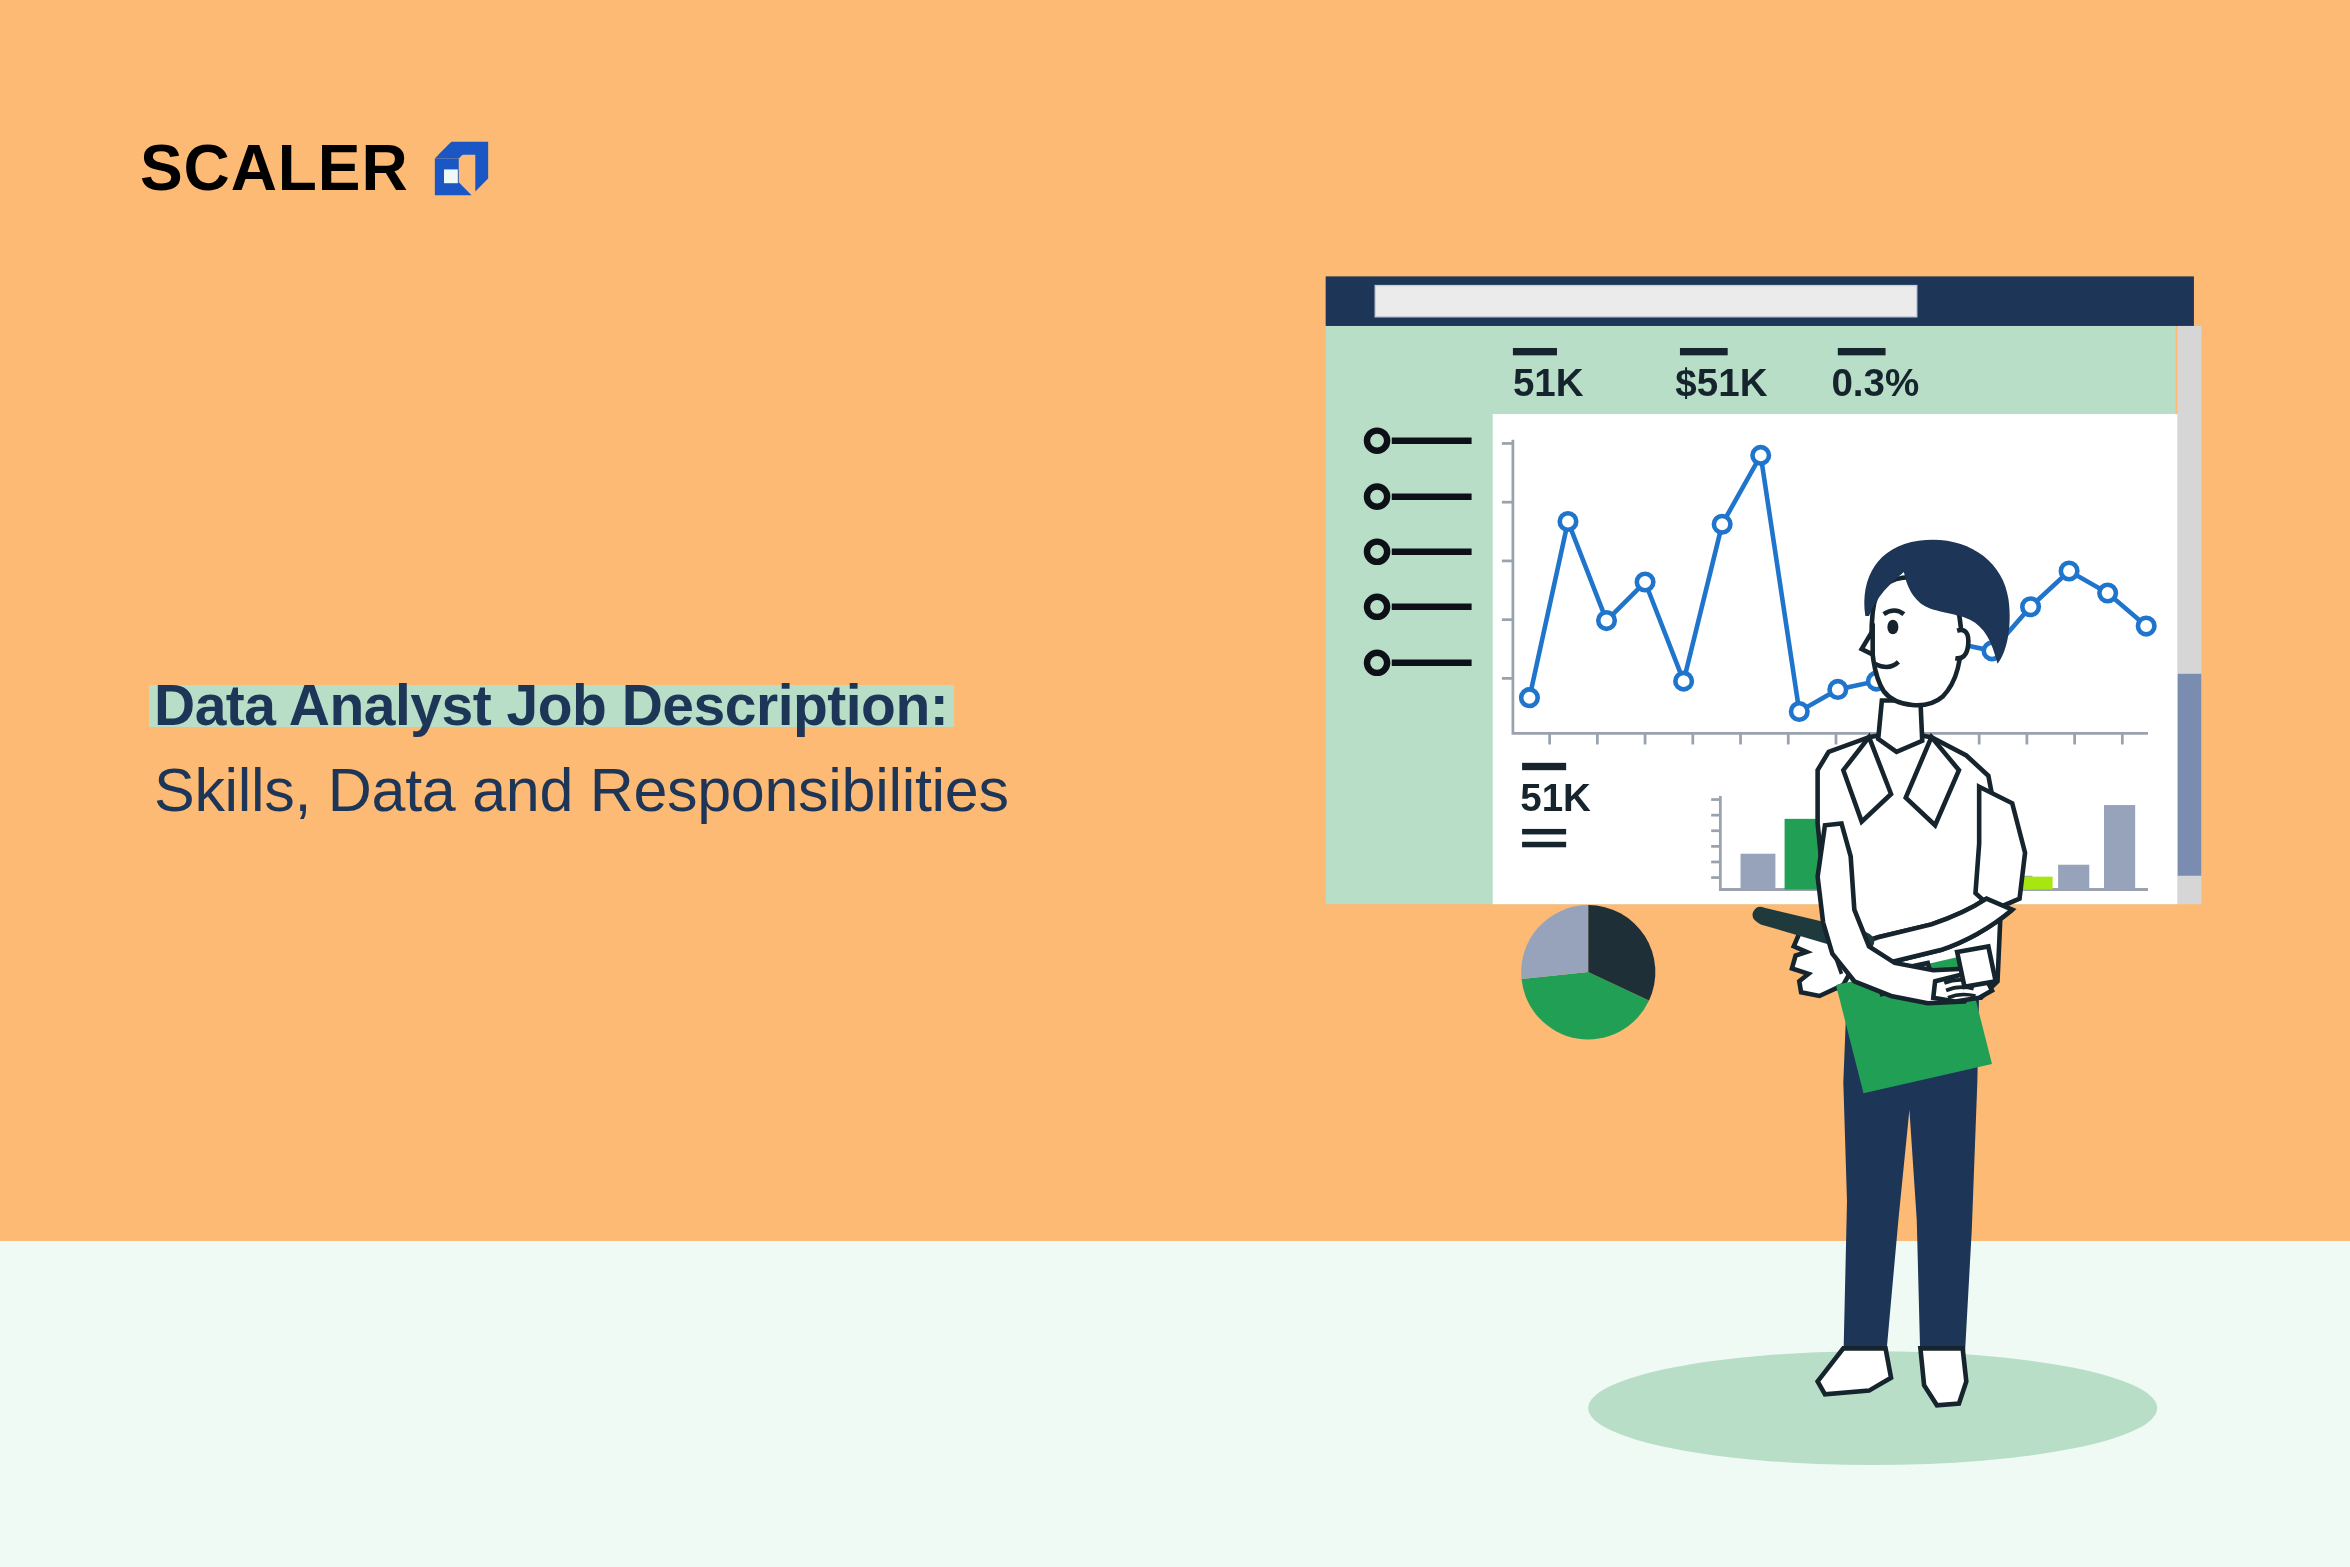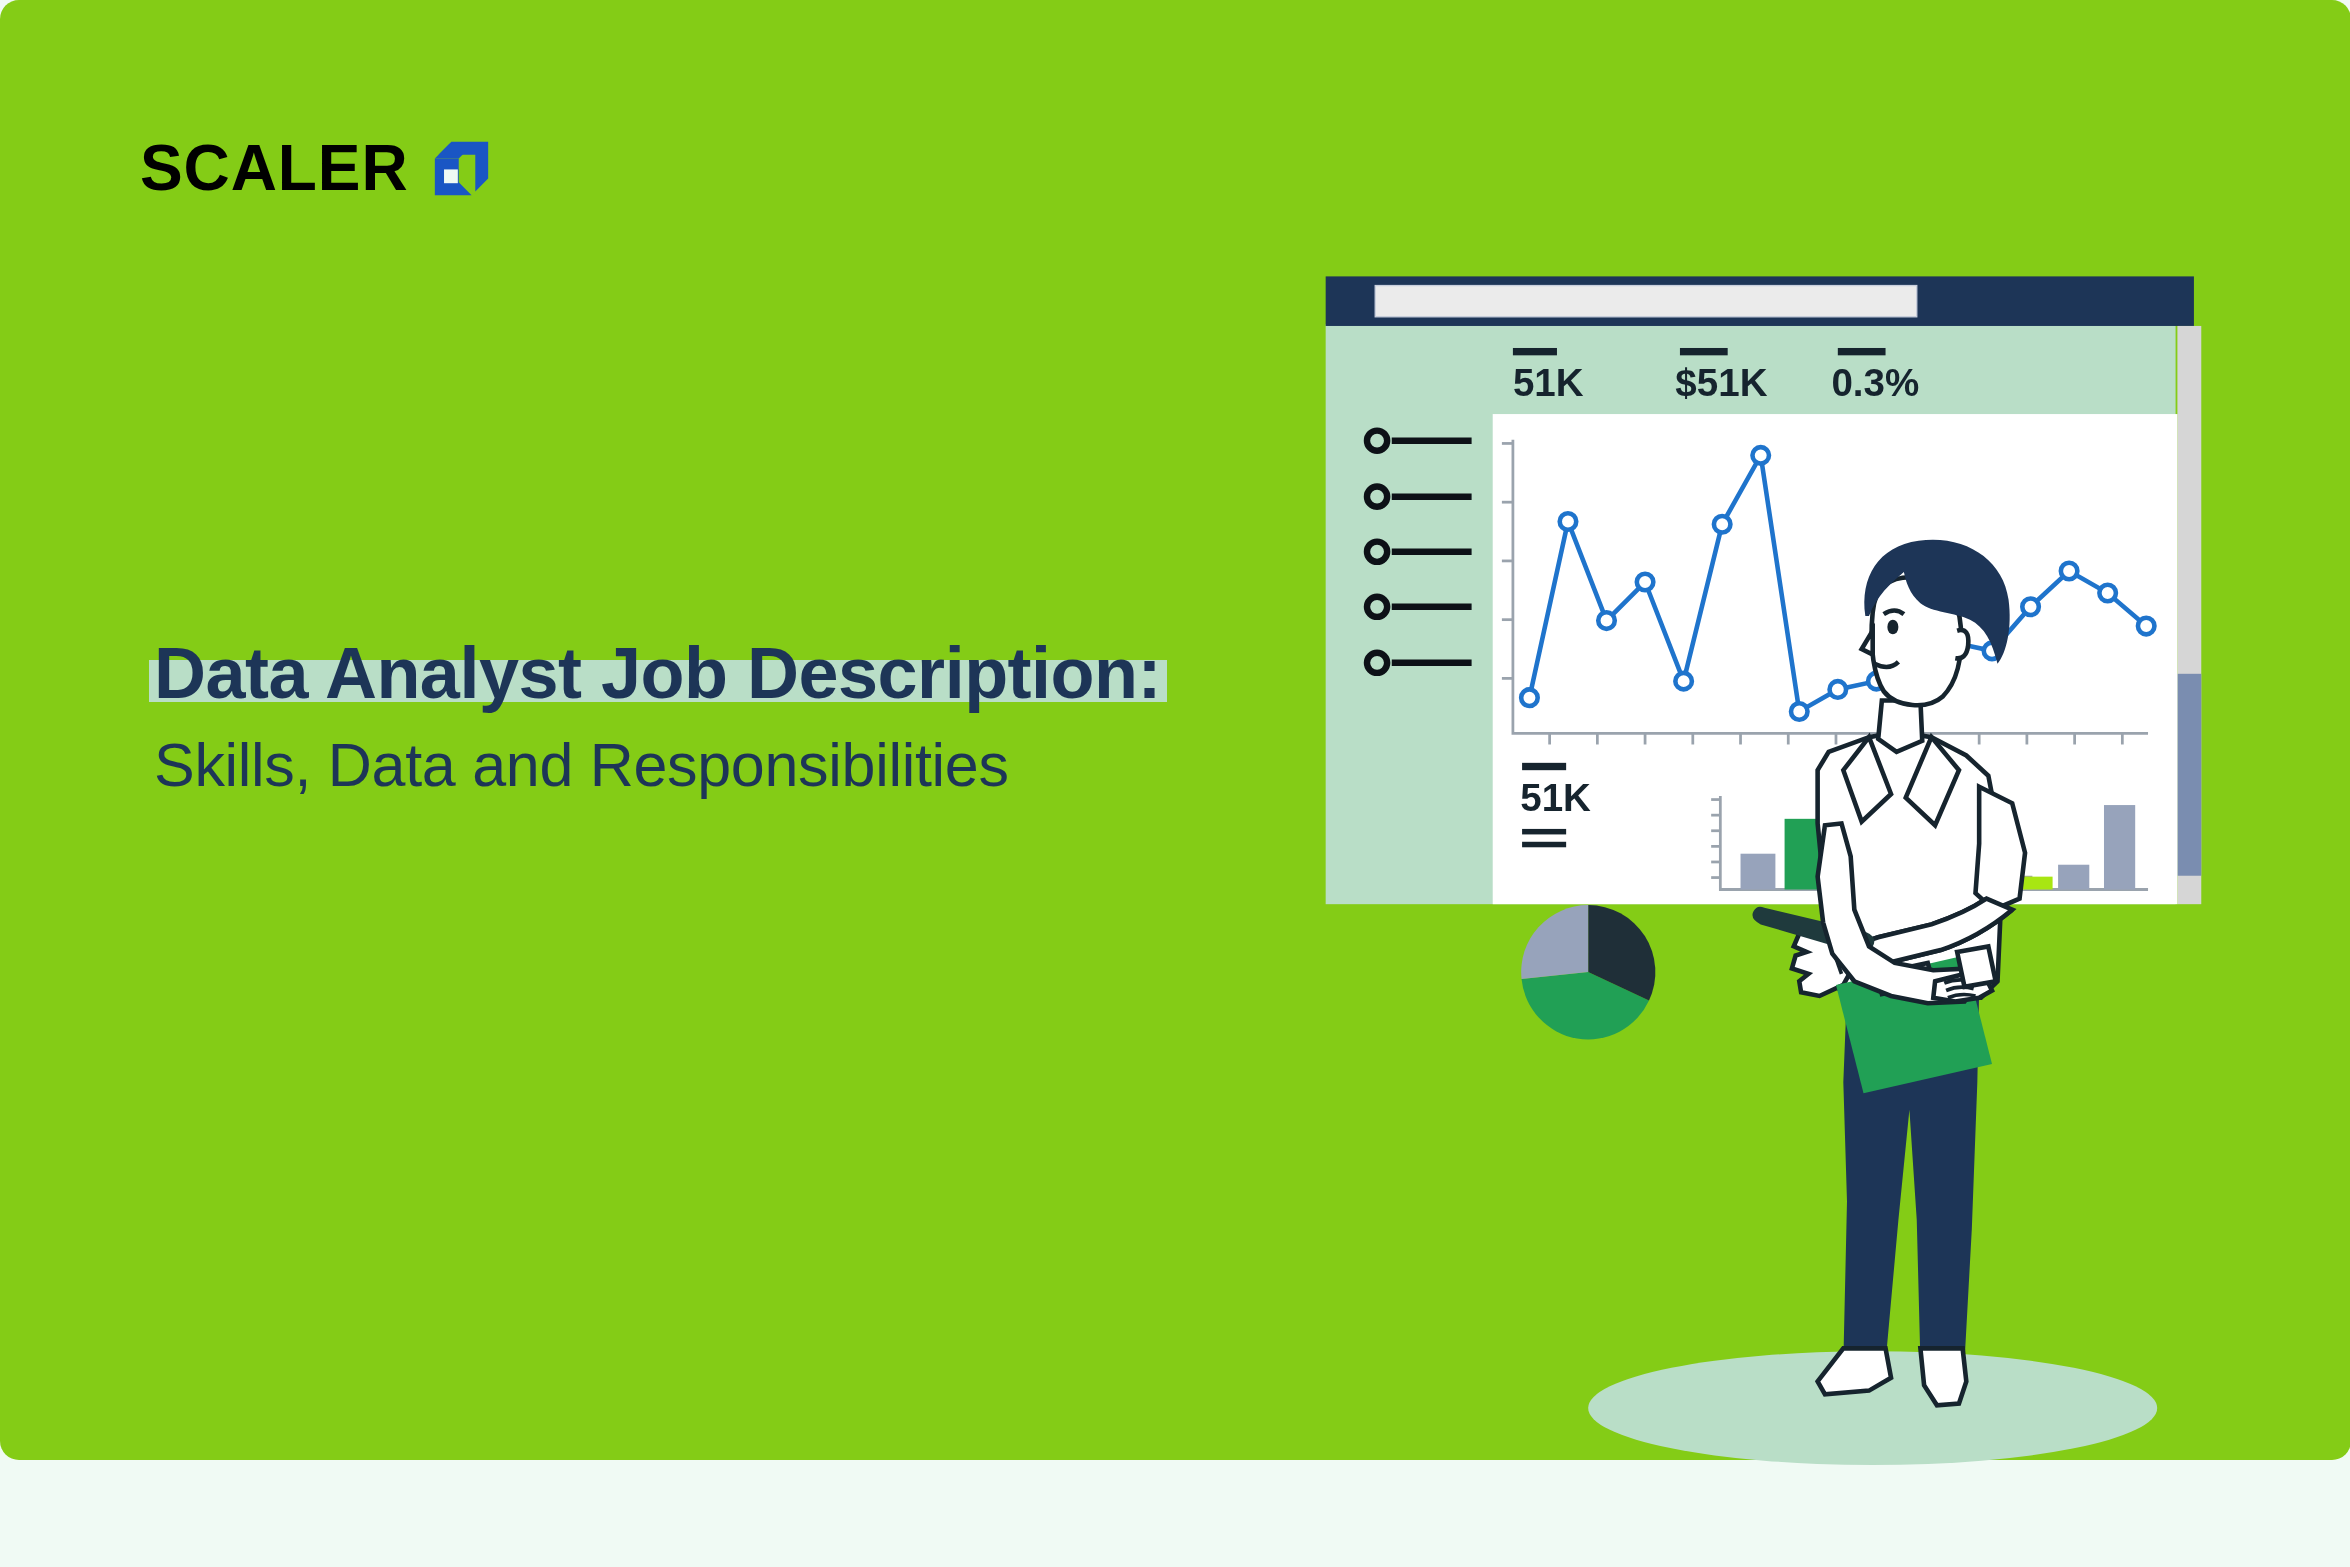--- a/index.html
+++ b/index.html
@@ -2,43 +2,44 @@
 <html style="font-size:14.7px"><head>
 <meta charset="utf-8">
 <style>
   * { margin:0; padding:0; box-sizing:border-box; }
   html, body {
     width:2351px; height:1568px;
     background:#f0faf4;
     font-family:"Liberation Sans", sans-serif;
     overflow:hidden;
   }
-  .stage { position:relative; width:2351px; height:1460px; background:#84cc16;border-radius:19px; }
+  .stage { position:relative; width:2351px; height:1241px; background:#fdba74; }
 
   
   .logo { position:absolute; left:140px; top:136px; display:flex; align-items:center; gap:24px; }
   .logo-word {
     font-size:64px; font-weight:bold; letter-spacing:0.9px;
     color:#000000; line-height:1; font-family:"Liberation Sans", sans-serif;
   }
   .logo-mark { width:57px; height:57px; }
 
   
   .headline { position:absolute; left:154px; top:637px; width:1231px; }
   .title-wrap { position:relative; display:inline-block; }
   .title-hl {
     position:absolute; left:-5.5px; right:-5.5px; bottom:7.3px; height:42px;
     background:#b9dec7; z-index:0;
   }
   .title {
     position:relative; z-index:1;
-    font-size:72px; font-weight:bold; color:#1d3557;
+    font-size:57px; font-weight:bold; color:#1d3557;
     line-height:1.0; letter-spacing:-0.5px;
     font-family:"Liberation Sans", sans-serif;
     white-space:nowrap;
+    margin-top:40px;
   }
   .subtitle {
     margin-top:24px;
     font-size:61px; font-weight:normal; color:#1d3557;
     line-height:1.05; letter-spacing:-0.3px;
     font-family:"Liberation Sans", sans-serif;
     white-space:nowrap;
   }
 
   

